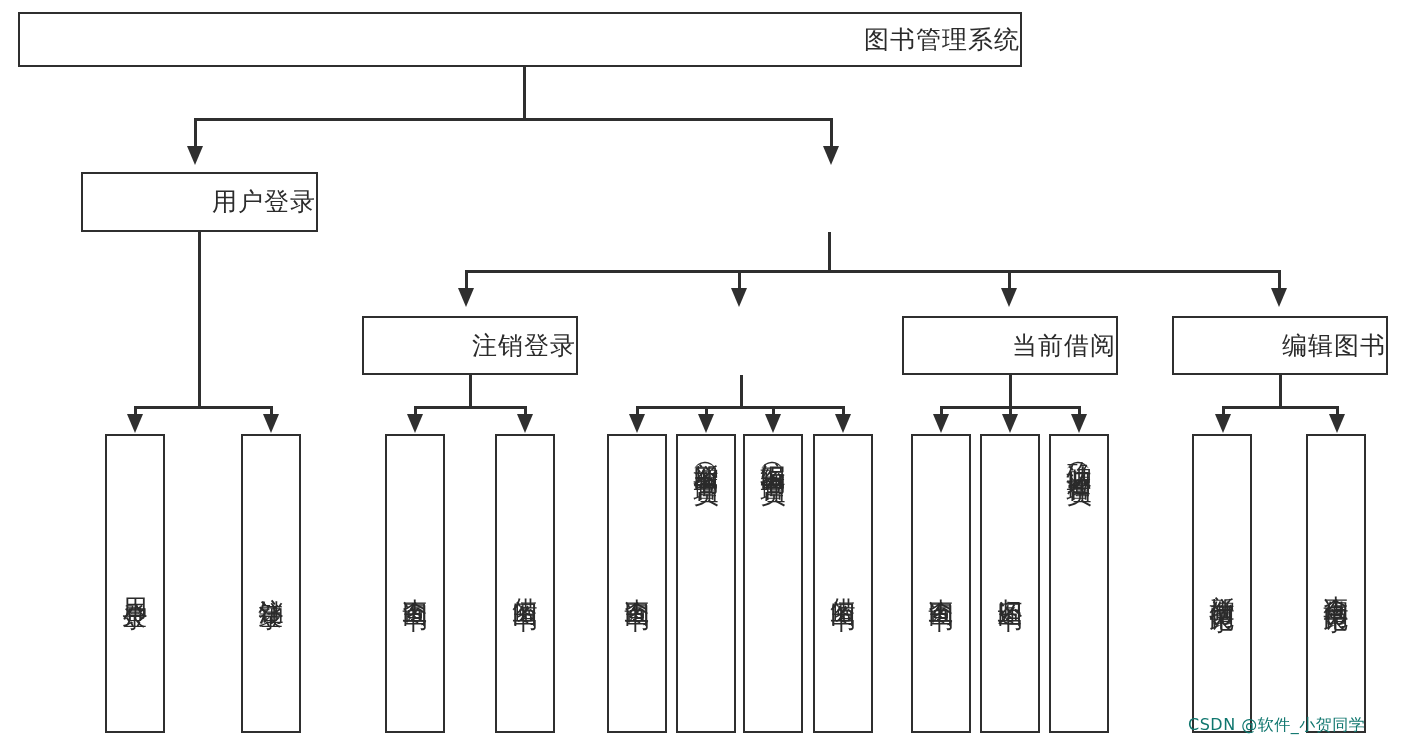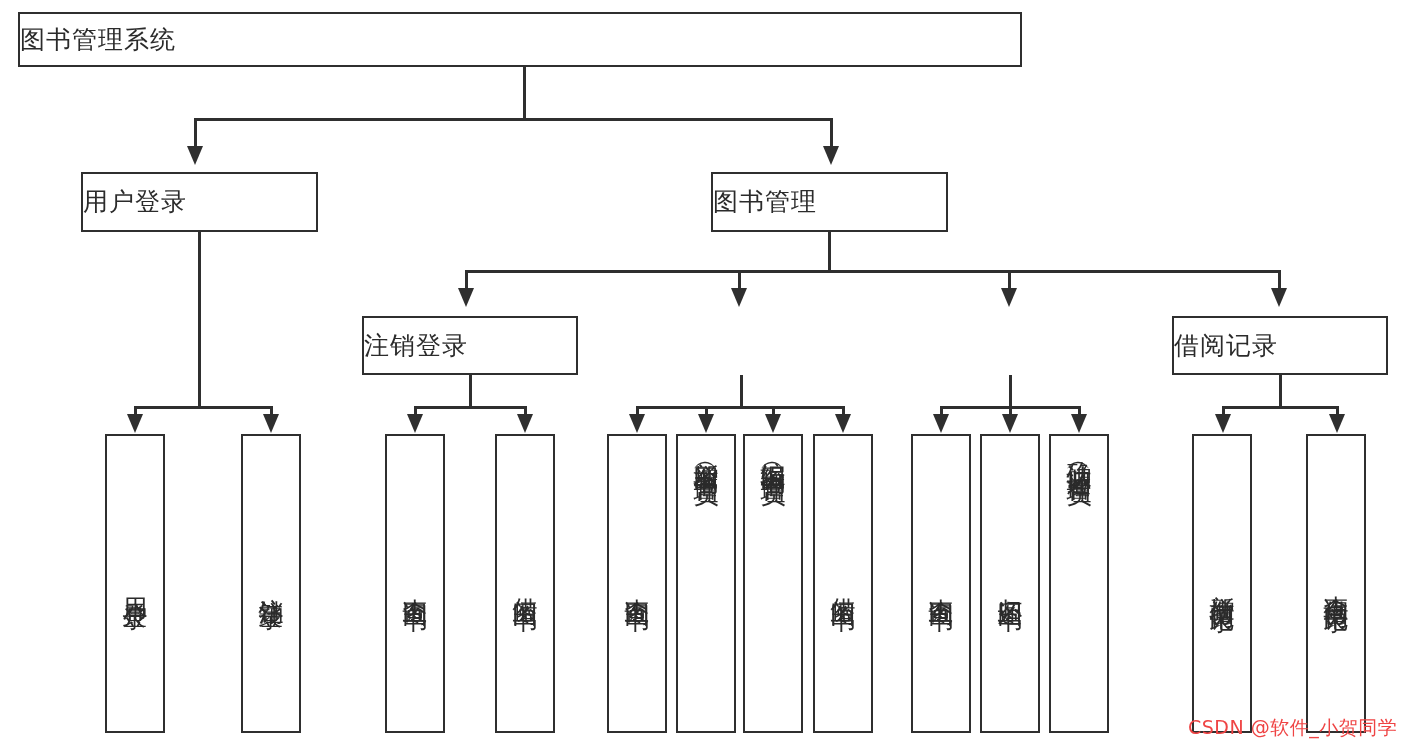--- a/index.html
+++ b/index.html
@@ -19,21 +19,21 @@
   }
 
   
   .node {
     position: absolute;
     box-sizing: border-box;
     border: 2.5px solid #2f2f2f;
     background: #ffffff;
     display: flex;
     align-items: center;
-    justify-content: flex-start;
+    justify-content: flex-end;
   }
   .node .label {
     color: #2b2b2b;
     line-height: 1.18;
     text-align: center;
     white-space: pre;
   }
 
   .node.horiz .label {
     font-size: 25px;
@@ -76,22 +76,22 @@
     width: 0;
     height: 0;
     border-left: 8px solid transparent;
     border-right: 8px solid transparent;
     border-top: 19px solid #2f2f2f;
   }
 
   
   .watermark {
     position: absolute;
-    color: #ef4444;
-    font-size: 19px;
+    color: #0f766e;
+    font-size: 16px;
     letter-spacing: 0.5px;
     white-space: nowrap;
     user-select: none;
   }
 </style>
 </head>
 <body>
 
 <div id="canvas">
 
@@ -105,23 +105,20 @@
 
   <div class="vline" style="left:194px; top:118px; width:2.5px; height:30px;"></div>
   <div class="vline" style="left:830px; top:118px; width:2.5px; height:30px;"></div>
   <div class="arrow" style="left:187px; top:146px;"></div>
   <div class="arrow" style="left:823px; top:146px;"></div>
 
   <div class="node horiz" style="left:81px; top:172px; width:237px; height:60px;">
     <span class="label">用户登录</span>
   </div>
 
-  <div class="node horiz" style="left:711px; top:172px; width:237px; height:60px;">
-    <span class="label">图书管理</span>
-  </div>
 
   <div class="vline" style="left:198px; top:232px; width:2.5px; height:176px;"></div>
   <div class="hline" style="left:134px; top:406px; width:138px; height:2.5px;"></div>
   <div class="vline" style="left:134px; top:406px; width:2.5px; height:10px;"></div>
   <div class="vline" style="left:270px; top:406px; width:2.5px; height:10px;"></div>
   <div class="arrow" style="left:127px; top:414px;"></div>
   <div class="arrow" style="left:263px; top:414px;"></div>
 
   <div class="vline" style="left:828px; top:232px; width:2.5px; height:40px;"></div>
   <div class="hline" style="left:465px; top:270px; width:815px; height:2.5px;"></div>
@@ -130,22 +127,25 @@
   <div class="vline" style="left:1008px; top:270px; width:2.5px; height:20px;"></div>
   <div class="vline" style="left:1278px; top:270px; width:2.5px; height:20px;"></div>
   <div class="arrow" style="left:458px; top:288px;"></div>
   <div class="arrow" style="left:731px; top:288px;"></div>
   <div class="arrow" style="left:1001px; top:288px;"></div>
   <div class="arrow" style="left:1271px; top:288px;"></div>
 
   <div class="node horiz" style="left:362px; top:316px; width:216px; height:59px;">
     <span class="label">注销登录</span>
   </div>
+  <div class="node horiz" style="left:902px; top:316px; width:216px; height:59px;">
+    <span class="label">当前借阅</span>
+  </div>
   <div class="node horiz" style="left:1172px; top:316px; width:216px; height:59px;">
-    <span class="label">借阅记录</span>
+    <span class="label">编辑图书</span>
   </div>
 
   <div class="vline" style="left:469px; top:375px; width:2.5px; height:33px;"></div>
   <div class="hline" style="left:414px; top:406px; width:112px; height:2.5px;"></div>
   <div class="vline" style="left:414px; top:406px; width:2.5px; height:10px;"></div>
   <div class="vline" style="left:524px; top:406px; width:2.5px; height:10px;"></div>
   <div class="arrow" style="left:407px; top:414px;"></div>
   <div class="arrow" style="left:517px; top:414px;"></div>
 
   <div class="vline" style="left:740px; top:375px; width:2.5px; height:33px;"></div>

